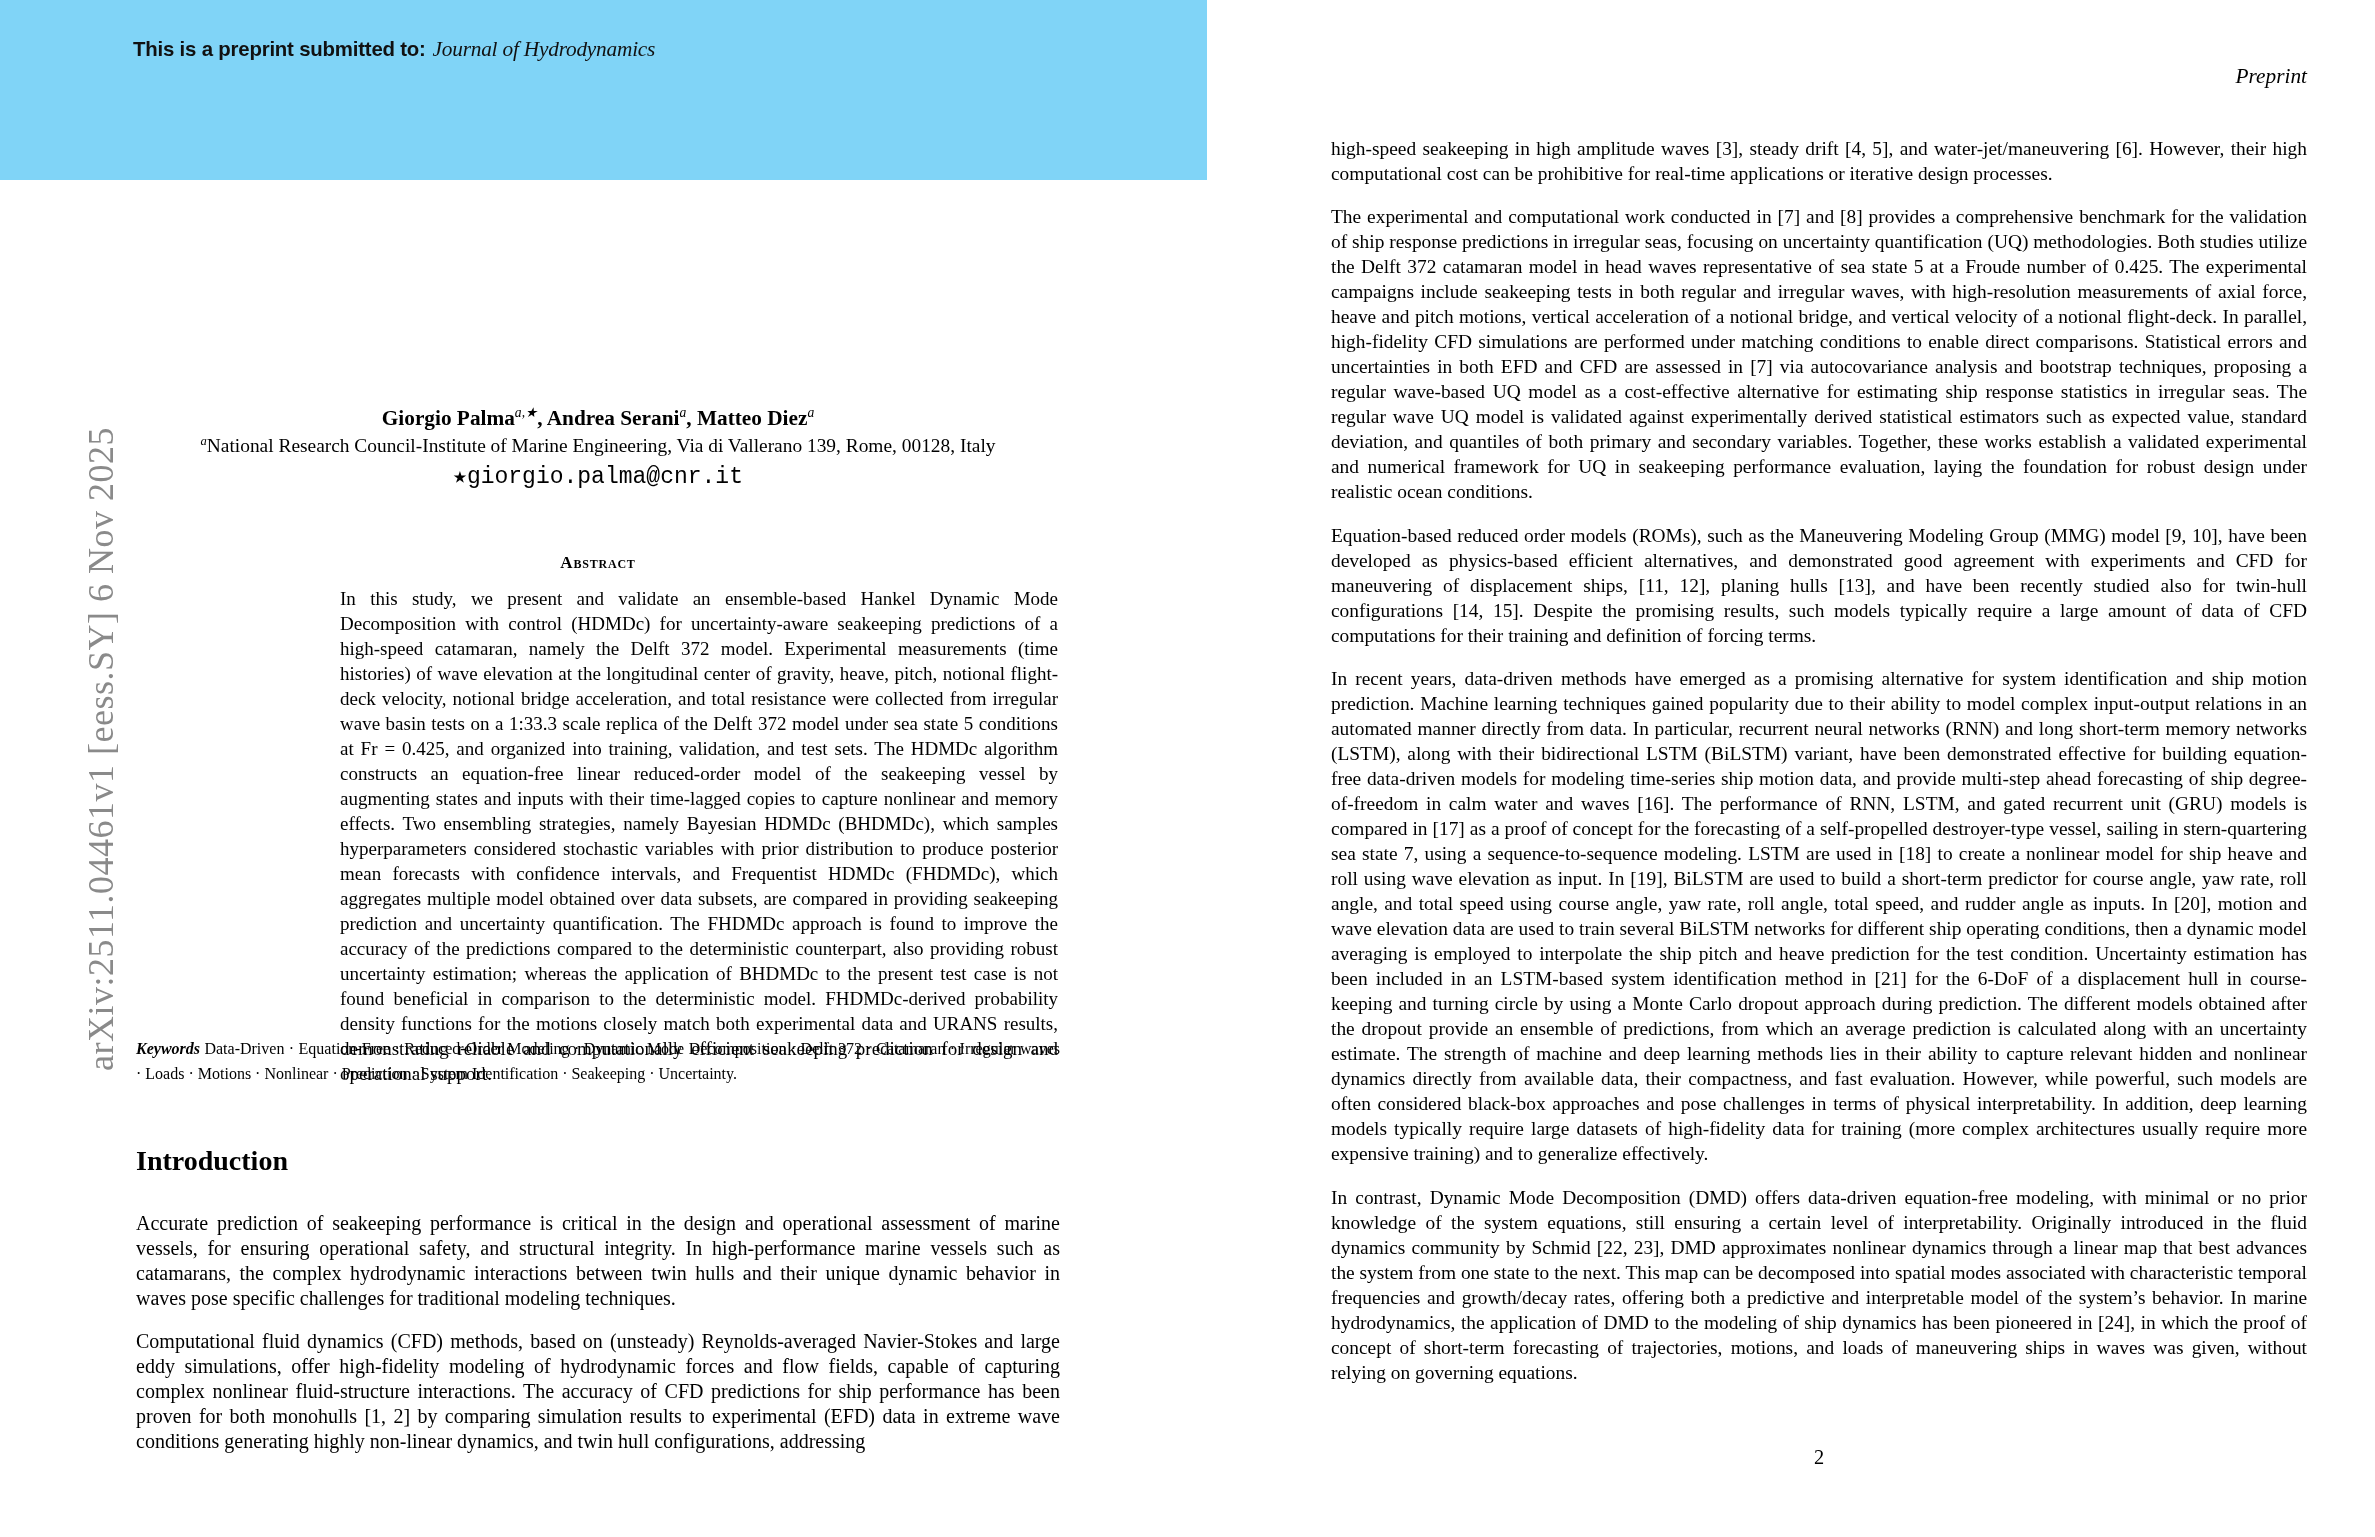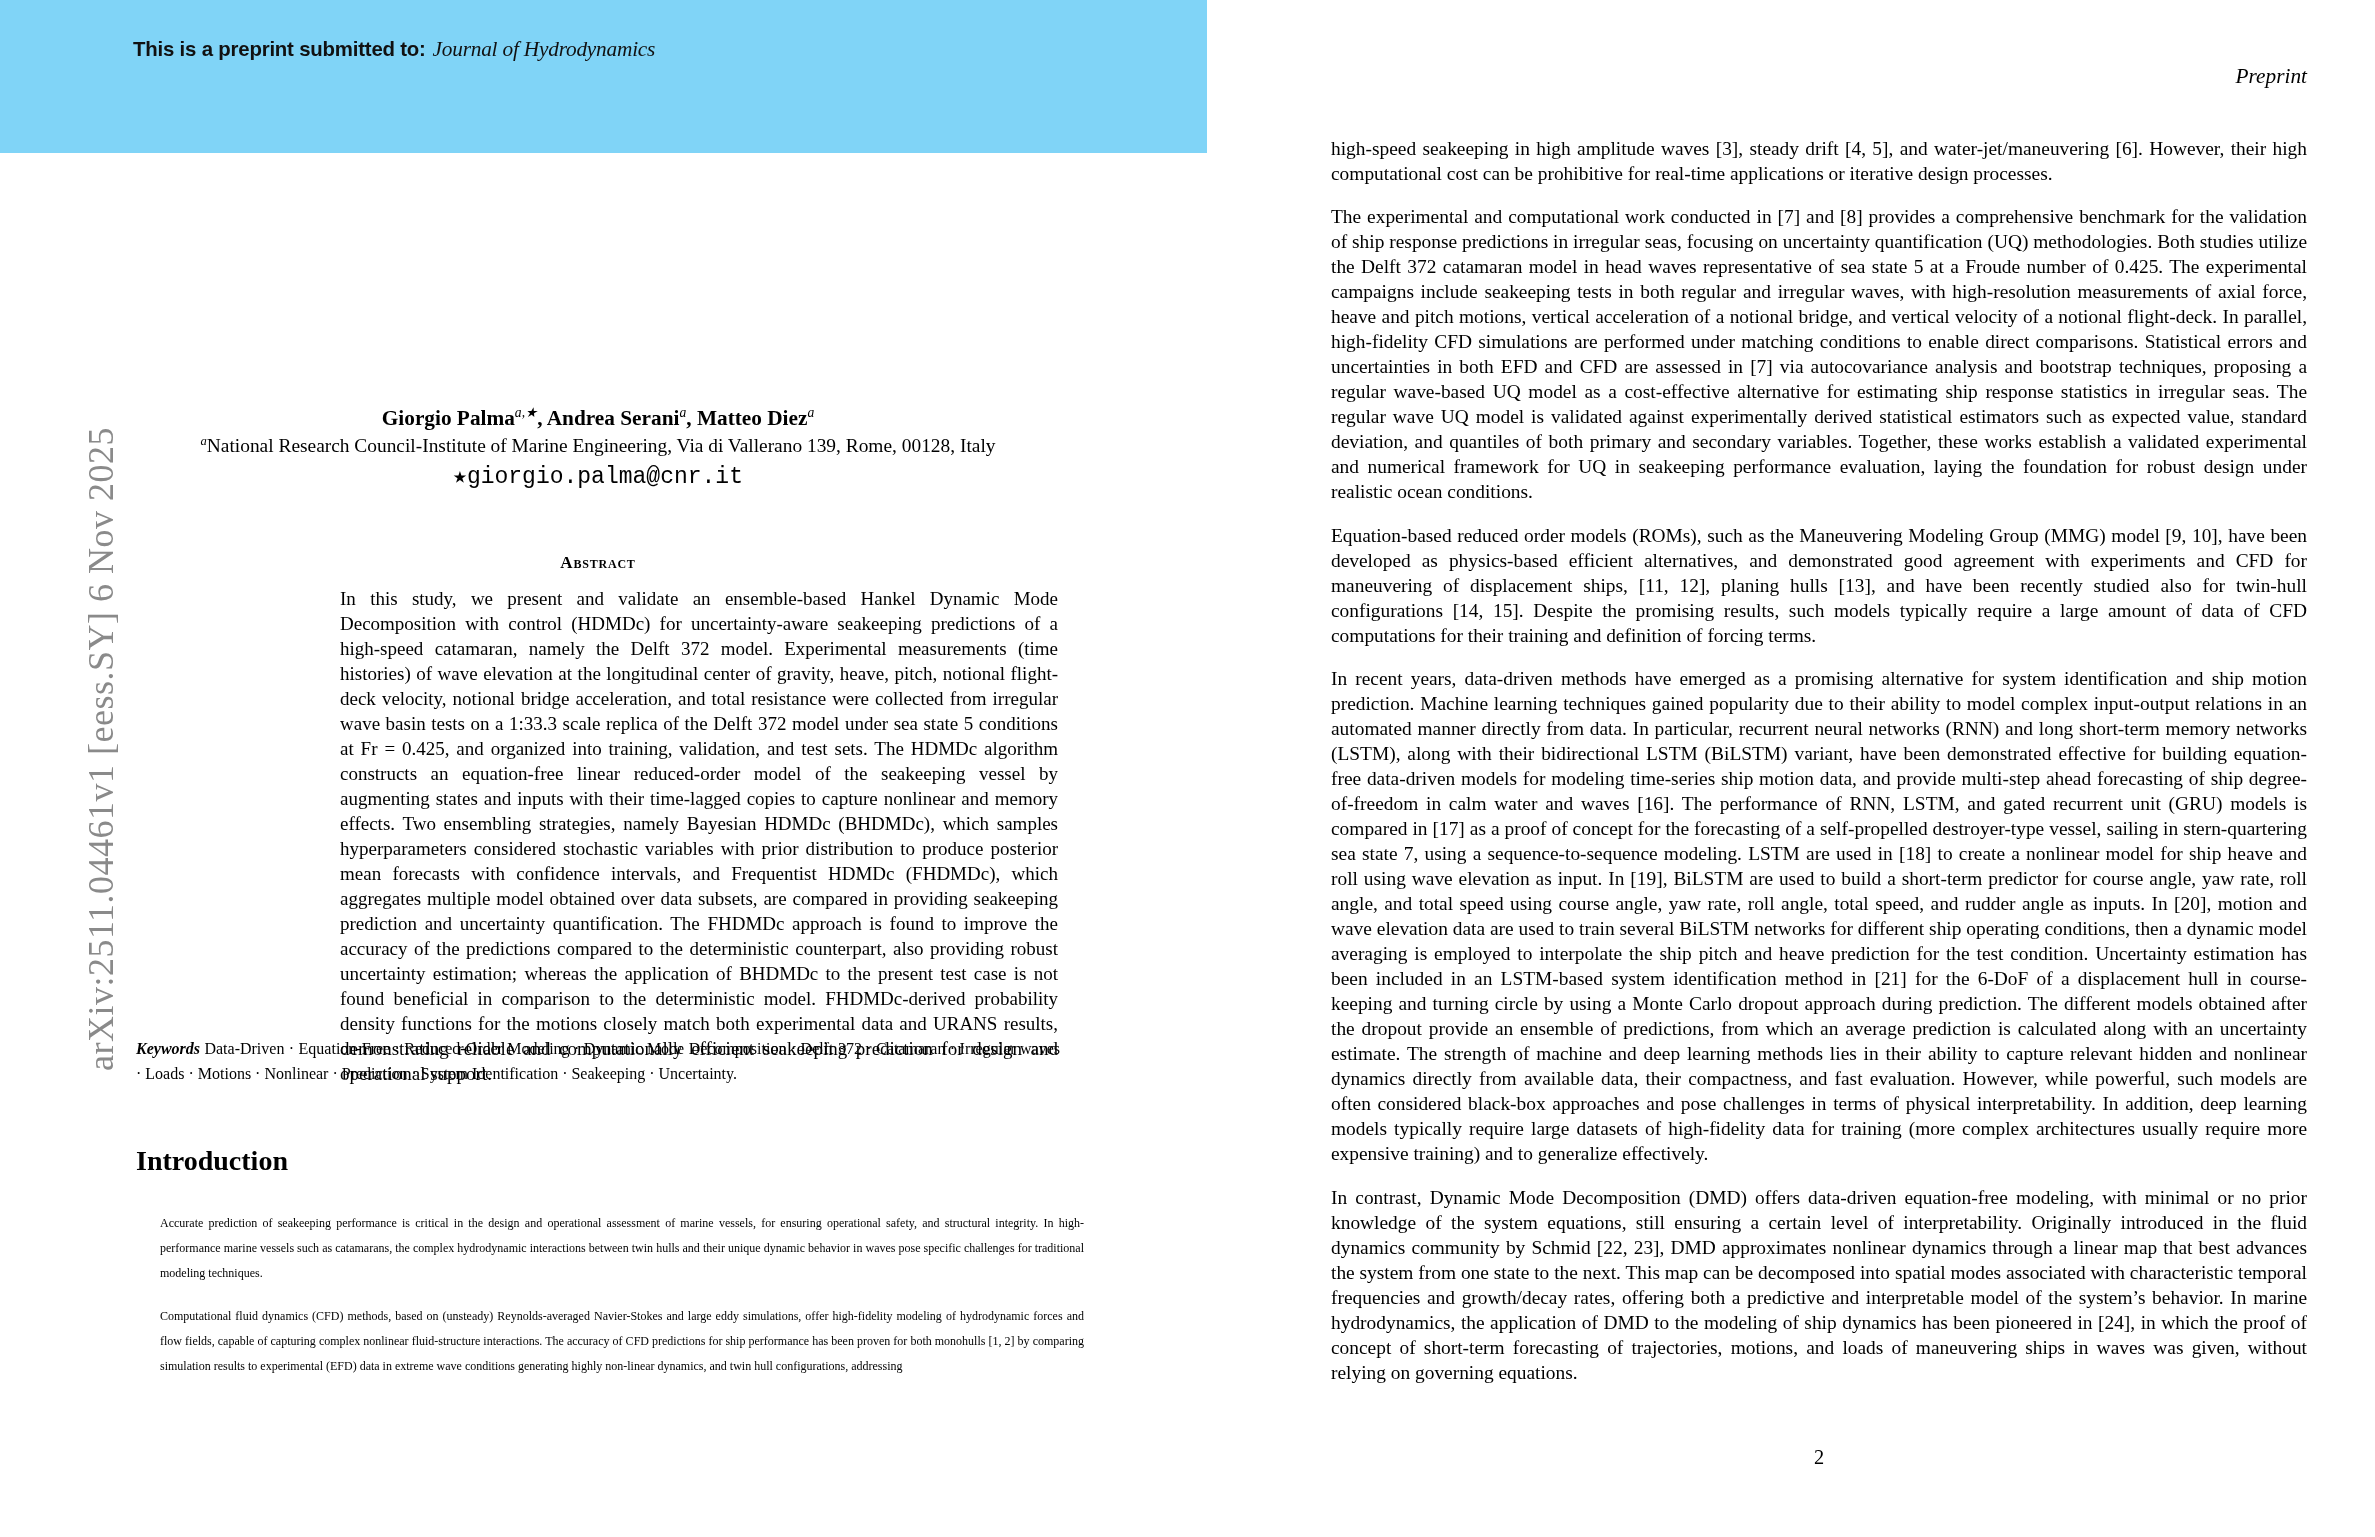--- a/index.html
+++ b/index.html
@@ -15,21 +15,21 @@
     font-family: "Liberation Serif", serif;
     color: #000000;
   }
 
   
   #preprint-banner {
     position: absolute;
     left: 0;
     top: 0;
     width: 1207px;
-    height: 153px;
+    height: 180px;
     background: #80d4f7;
   }
   #preprint-banner-text {
     position: absolute;
     left: 133px;
     top: 37px;
     font-family: "Liberation Sans", sans-serif;
     font-size: 20.4px;
     font-weight: bold;
     color: #111111;
@@ -162,24 +162,23 @@
     width: 924px;
     font-size: 28px;
     font-weight: bold;
     font-family: "Liberation Serif", serif;
   }
   #intro-body {
     position: absolute;
     left: 0;
     top: 1211px;
     width: 924px;
-    font-size: 12px;
-    line-height: 25px;
-    text-align: justify;
-    margin-left: 24px;
+    font-size: 20px;
+    line-height: 25px;
+    text-align: justify;
   }
   #intro-body p { margin: 0 0 18.4px 0; }
 
   
   #preprint-label {
     position: absolute;
     right: 0;
     top: 64px;
     font-size: 21.3px;
     font-style: italic;

